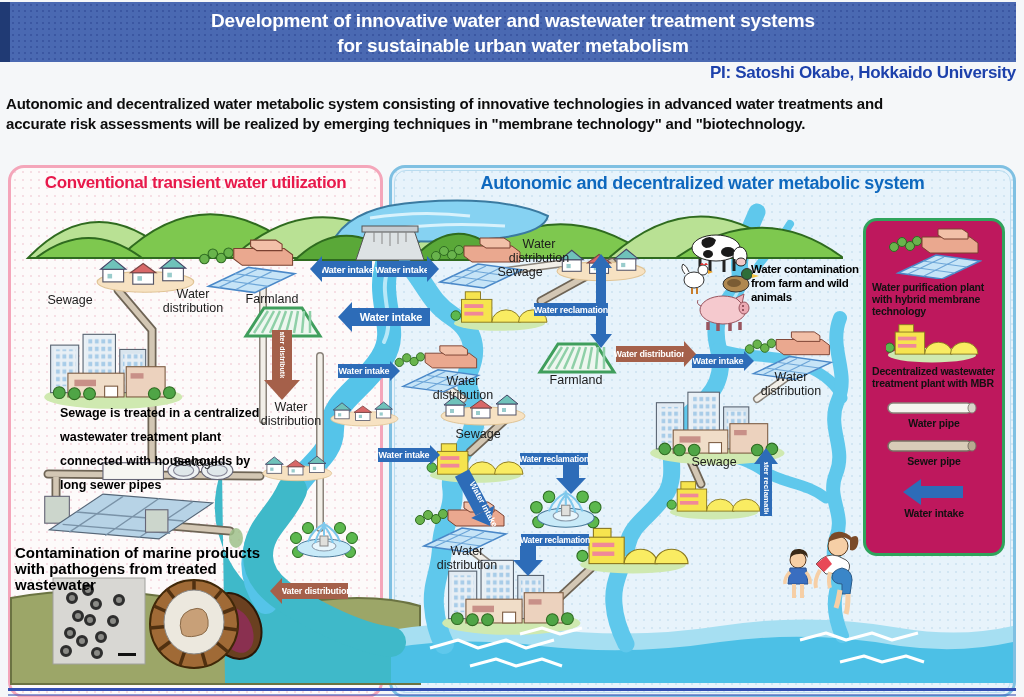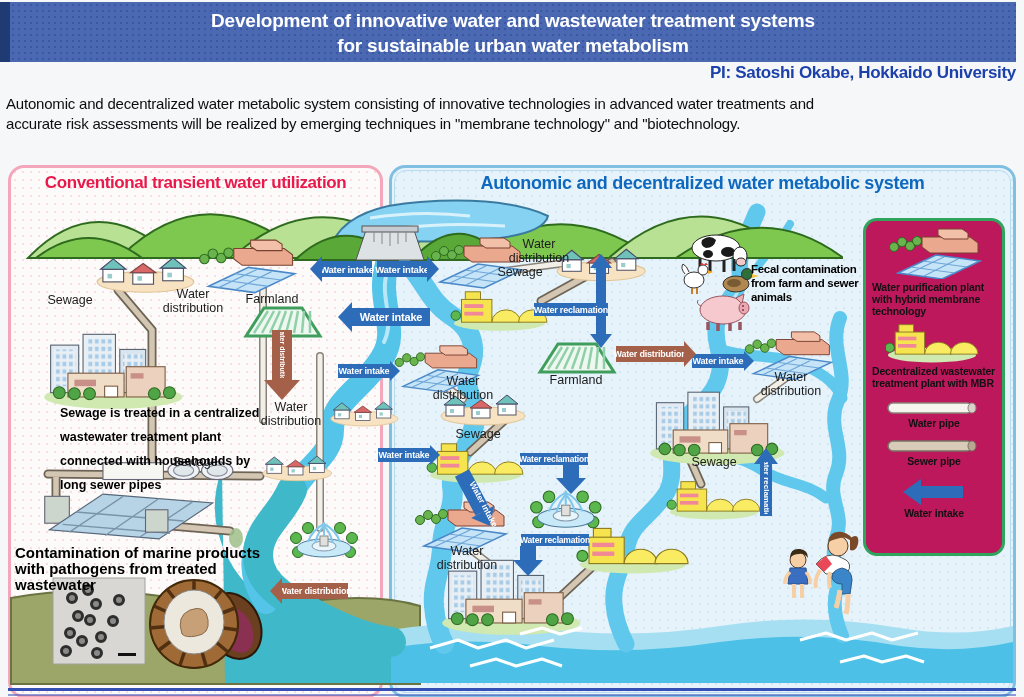--- a/index.html
+++ b/index.html
@@ -6,21 +6,21 @@
   #poster{position:relative;width:1024px;height:697px;background:#f5f7f9;overflow:hidden;
           font-family:"Liberation Sans",sans-serif;}
   
   .banner-accent{position:absolute;left:0;top:2px;width:10px;height:60px;background:#203a74;}
   .banner{position:absolute;left:10px;top:2px;width:1006px;height:60px;
           background-color:#4a69b2;
           background-image:radial-gradient(#3b57a2 1.2px,transparent 1.2px);background-size:6px 6px;
           color:#fff;text-align:center;font-weight:700;font-size:19px;line-height:25px;padding-top:6px;
           box-sizing:border-box;letter-spacing:-0.2px;}
   .pi-line{position:absolute;right:8px;top:63px;font-weight:700;font-size:17px;color:#1d41ab;letter-spacing:-0.3px;}
-  .intro{position:absolute;left:6px;top:94px;width:1014px;font-weight:400;font-size:15px;line-height:20px;color:#0d0d0d;letter-spacing:-0.2px;}
+  .intro{position:absolute;left:6px;top:94px;width:1014px;font-weight:700;font-size:15px;line-height:20px;color:#0d0d0d;letter-spacing:-0.2px;}
   
   .panel{position:absolute;box-sizing:border-box;border-radius:16px;margin-top:13px;}
   #left-panel{left:8px;top:152px;width:375px;height:533px;border:3px solid #f4a6ba;
           background-color:#fdfafa;background-image:radial-gradient(#f6dee4 1px,transparent 1px);background-size:8px 8px;}
   #right-panel{left:389px;top:152px;width:627px;height:533px;border:3px solid #7fc0e2;
           background-color:#e7f3fb;background-image:radial-gradient(#d2e6f3 1px,transparent 1px);background-size:8px 8px;}
   #right-panel::after{content:"";position:absolute;inset:2px;border:1.5px solid #b8dcf0;border-radius:12px;pointer-events:none;}
   .panel-title{position:absolute;left:0;top:5px;width:100%;text-align:center;font-weight:700;z-index:2;}
   #left-panel .panel-title{font-size:17px;color:#e8194b;letter-spacing:-0.4px;}
   #right-panel .panel-title{font-size:18px;color:#0e68be;letter-spacing:-0.3px;}
@@ -357,21 +357,21 @@
   <div class="lbl" style="left:490px;top:266px;width:60px">Sewage</div>
   <div class="lbl" style="left:428px;top:375px;width:70px">Water distribution</div>
   <div class="lbl" style="left:448px;top:428px;width:60px">Sewage</div>
   <div class="lbl" style="left:756px;top:371px;width:70px">Water distribution</div>
   <div class="lbl" style="left:684px;top:456px;width:60px">Sewage</div>
   <div class="lbl" style="left:432px;top:545px;width:70px">Water distribution</div>
   <div class="lbl" style="left:546px;top:374px;width:60px">Farmland</div>
 
   <div class="note" style="left:60px;top:401px;width:200px;font-size:12.5px;line-height:24px">Sewage is treated in a centralized wastewater treatment plant connected with househoulds by long sewer pipes</div>
   <div class="note" style="left:15px;top:545px;width:245px;font-size:15px;line-height:16px">Contamination of marine products with pathogens from treated wastewater</div>
-  <div class="note" style="left:751px;top:262px;width:114px;font-size:11.5px;line-height:14px;letter-spacing:-0.3px">Fecal contamination from farm and sewer animals</div>
+  <div class="note" style="left:751px;top:262px;width:114px;font-size:11.5px;line-height:14px;letter-spacing:-0.3px">Water contamination from farm and wild animals</div>
 
   <div class="badge b-blue h16" style="left:322px;top:261px;width:50px">
     <i class="ah ah-l"></i>
       <span>Water intake</span>
     </div>
   <div class="badge b-blue h16" style="left:377px;top:261px;width:50px">
     <span>Water intake</span>
       <i class="ah ah-r"></i>
     </div>
   <div class="badge b-blue h18" style="left:352px;top:308px;width:78px">

